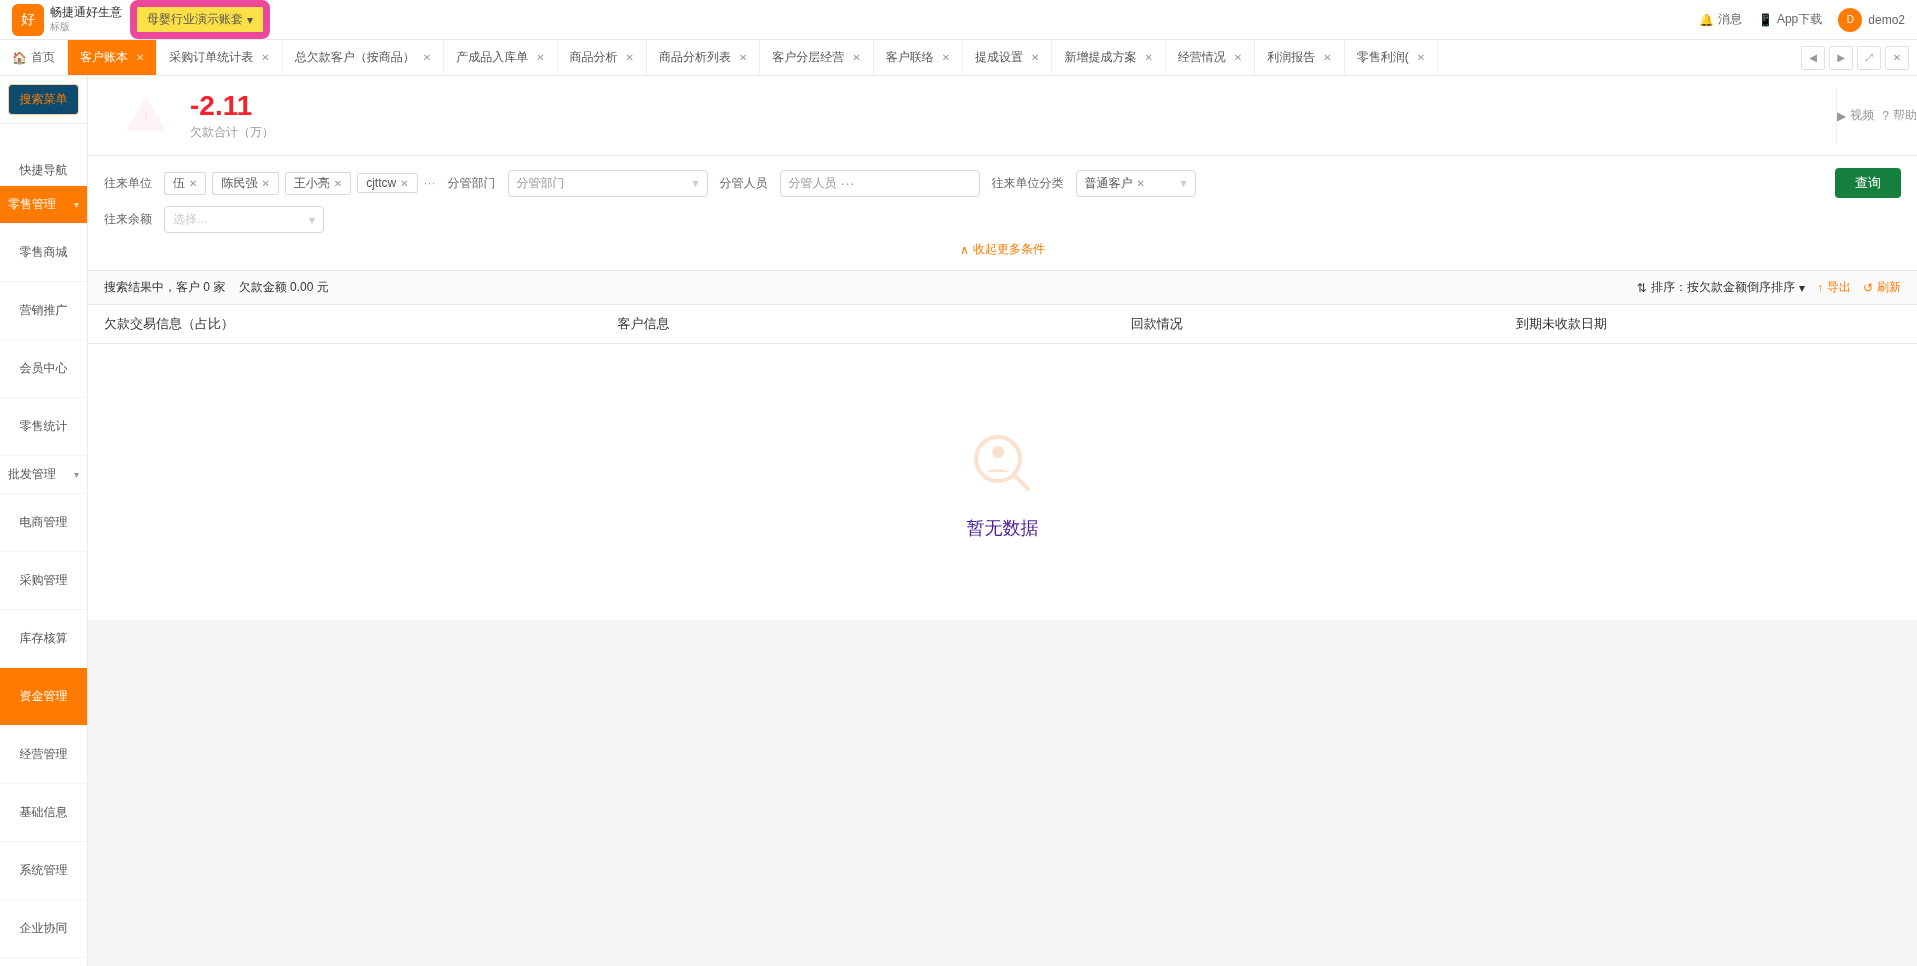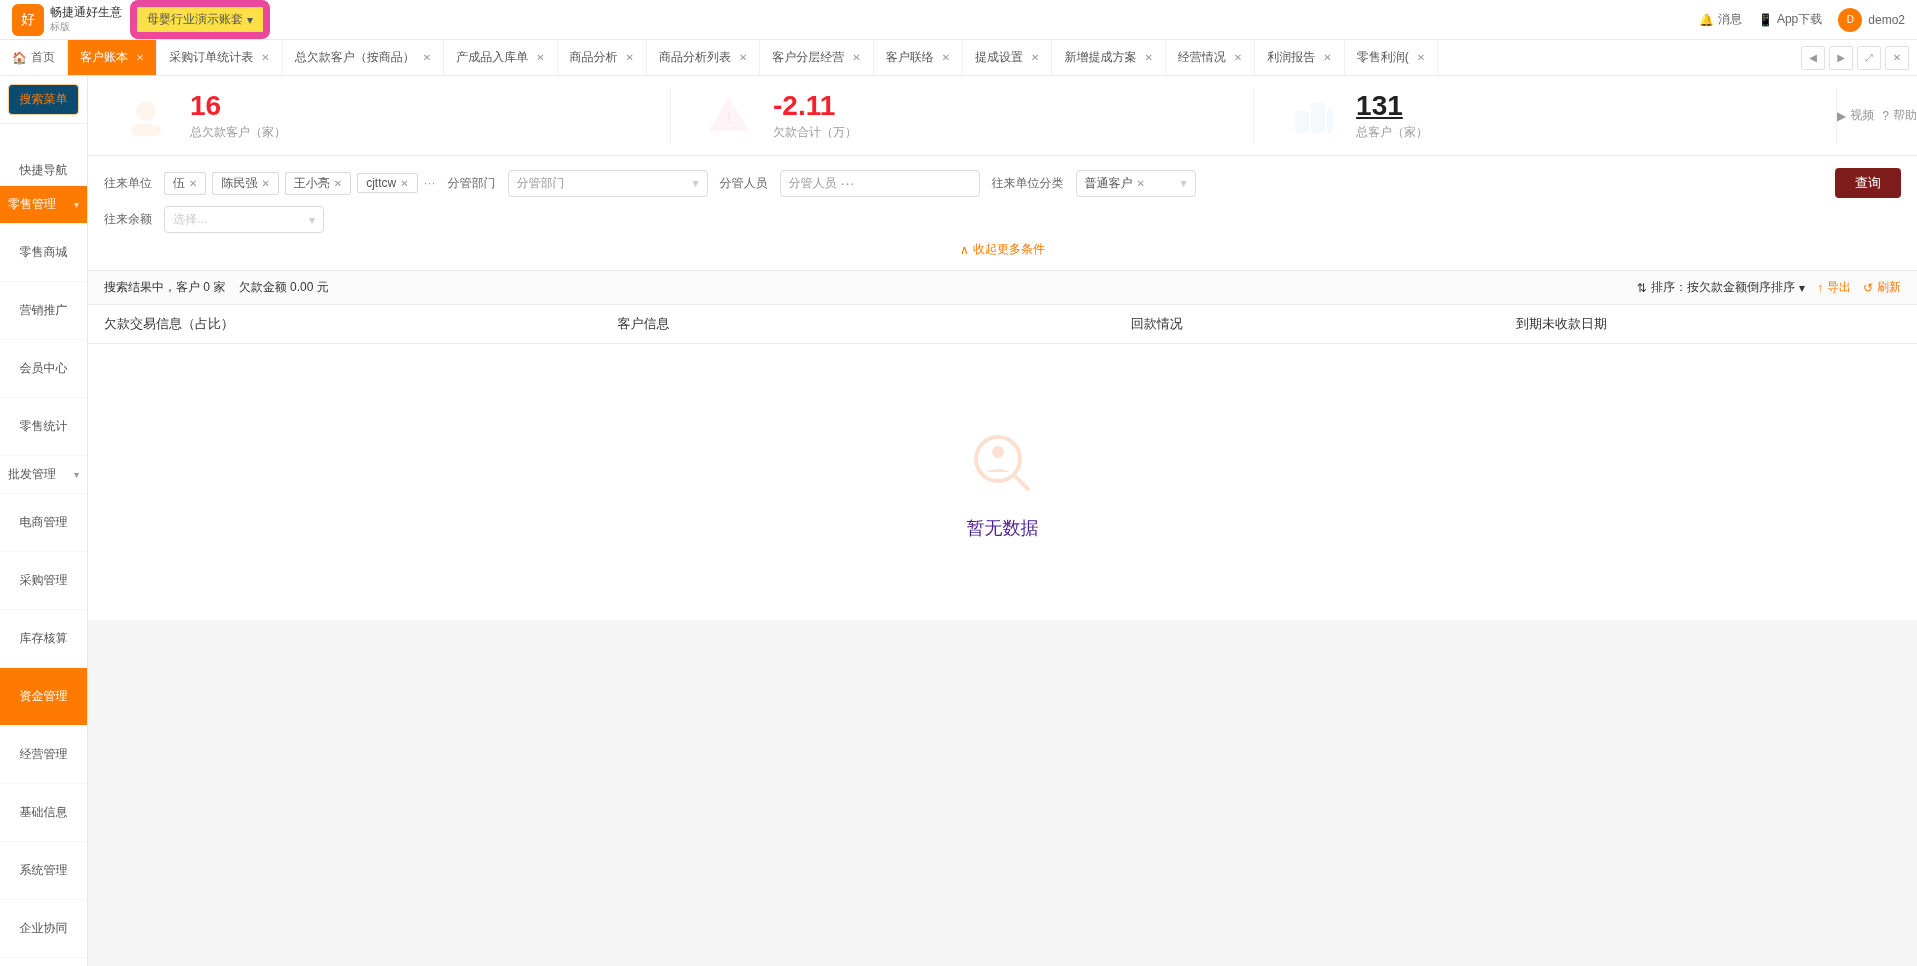--- a/index.html
+++ b/index.html
@@ -96,21 +96,21 @@
     .more-tags { color: #999; font-size: 12px; cursor: pointer; }
     .filter-select {
       display: flex; align-items: center; gap: 4px; padding: 4px 8px;
       border: 1px solid #d9d9d9; border-radius: 4px; min-width: 120px;
       background: #fff; font-size: 12px; color: #999; cursor: pointer;
     }
     .filter-select-wide { min-width: 200px; }
     .filter-select .arrow { margin-left: auto; color: #ccc; }
     .filter-dots { color: #999; cursor: pointer; font-size: 14px; }
     .collapse-btn { display: flex; align-items: center; gap: 4px; color: #ff7a00; font-size: 12px; cursor: pointer; justify-content: center; margin-top: 4px; }
-    .query-btn { background: #7f1d1d; color: #fff; border: none; padding: 6px 20px; border-radius: 4px; cursor: pointer; font-size: 13px; margin-left: auto; }
+    .query-btn { background: #15803d; color: #fff; border: none; padding: 6px 20px; border-radius: 4px; cursor: pointer; font-size: 13px; margin-left: auto; }
 
     
     .result-bar {
       display: flex; align-items: center; padding: 8px 16px;
       background: #fafafa; border-bottom: 1px solid #e8e8e8;
       justify-content: space-between;
     }
     .result-info { font-size: 12px; color: #666; }
     .result-info span { color: #333; }
     .result-actions { display: flex; align-items: center; gap: 12px; font-size: 12px; color: #666; }
@@ -291,59 +291,34 @@
     </div>
     <div class="sidebar-item">
       <span>畅会员</span>
     </div>
   </div>
 
   <div class="content">
 
     <div class="stats-bar">
 
-      <div class="stat-item">
-        <div class="stat-icon">
-          <svg width="50" height="50" viewBox="0 0 50 50" fill="none">
-            <circle cx="25" cy="20" r="10" fill="#ff7a00" opacity="0.25"></circle>
-            <rect x="10" y="33" width="30" height="12" rx="6" fill="#ff7a00" opacity="0.25"></rect>
-          </svg>
-        </div>
-        <div class="stat-body">
-          <div class="stat-value red">16</div>
-          <div class="stat-label">总欠款客户（家）</div>
-        </div>
-      </div>
 
       <div class="stat-item">
         <div class="stat-icon">
           <svg width="50" height="50" viewBox="0 0 50 50" fill="none">
             <polygon points="25,5 45,40 5,40" fill="#e8507a" opacity="0.2"></polygon>
             <text x="25" y="32" text-anchor="middle" fill="#e8507a" font-size="14" opacity="0.5">!</text>
           </svg>
         </div>
         <div class="stat-body">
           <div class="stat-value red">-2.11</div>
           <div class="stat-label">欠款合计（万）</div>
         </div>
       </div>
 
-      <div class="stat-item">
-        <div class="stat-icon">
-          <svg width="50" height="50" viewBox="0 0 50 50" fill="none">
-            <rect x="8" y="20" width="14" height="22" rx="2" fill="#90c5e8" opacity="0.35"></rect>
-            <rect x="24" y="12" width="14" height="30" rx="2" fill="#90c5e8" opacity="0.35"></rect>
-            <rect x="40" y="18" width="6" height="24" rx="2" fill="#90c5e8" opacity="0.35"></rect>
-          </svg>
-        </div>
-        <div class="stat-body">
-          <div class="stat-value black">131</div>
-          <div class="stat-label">总客户（家）</div>
-        </div>
-      </div>
 
       <div class="stat-actions">
         <div class="stat-action">
           <span>▶</span>
           <span>视频</span>
         </div>
         <div class="stat-action">
           <span>?</span>
           <span>帮助</span>
         </div>

